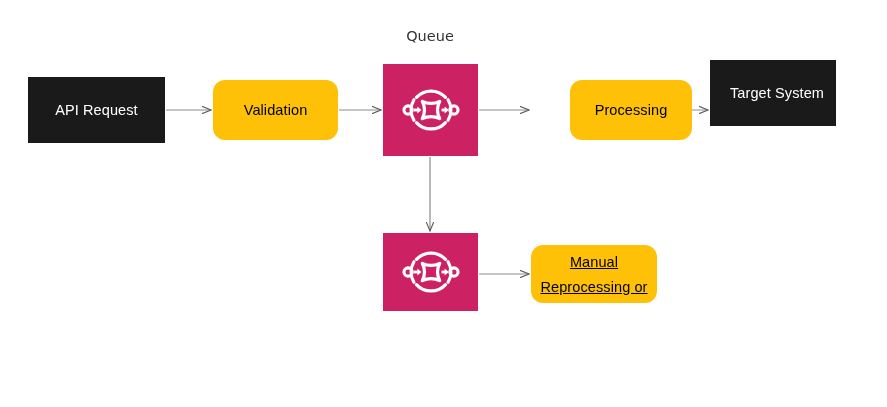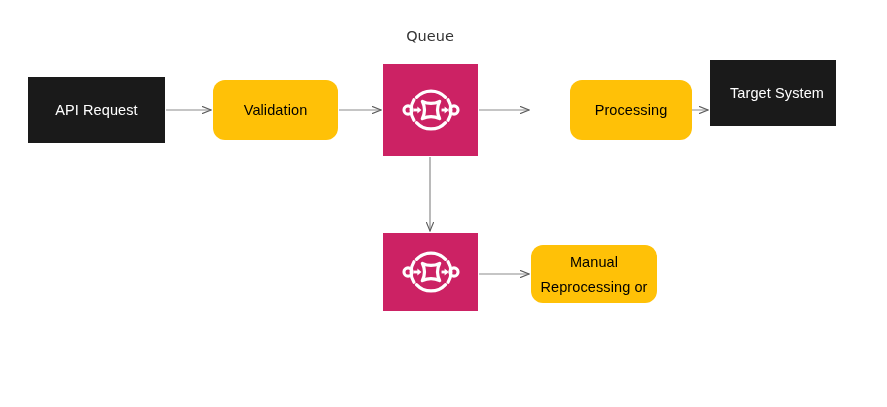--- a/index.html
+++ b/index.html
@@ -136,21 +136,21 @@
         <circle cx="13" cy="50" r="6.6" fill="none" stroke="#ffffff" stroke-width="5"></circle>
         <circle cx="87" cy="50" r="6.6" fill="none" stroke="#ffffff" stroke-width="5"></circle>
         <path d="M22,50 L31,50" stroke="#ffffff" stroke-width="4.6" stroke-linecap="butt"></path>
         <path d="M28,44.5 L34.5,50 L28,55.5 Z" fill="#ffffff"></path>
         <path d="M67,50 L76,50" stroke="#ffffff" stroke-width="4.6" stroke-linecap="butt"></path>
         <path d="M72,44.5 L78.5,50 L72,55.5 Z" fill="#ffffff"></path>
       </svg>
     </span>
   </div>
 
-  <div class="node node-yellow" style="left:531px; top:245px; width:126px; height:58px;">
+  <div class="node node-yellow" style="left:531px; top:245px; width:126px; height:58px;text-decoration:underline;">
     <span style="display:block;">
       <span style="display:block;">Manual</span>
       <span style="display:block;margin-top:7px;">Reprocessing or</span>
     </span>
   </div>
 
   <div class="caption" style="left:330px; top:28px; width:200px;">
     <span>Queue</span>
   </div>
 

